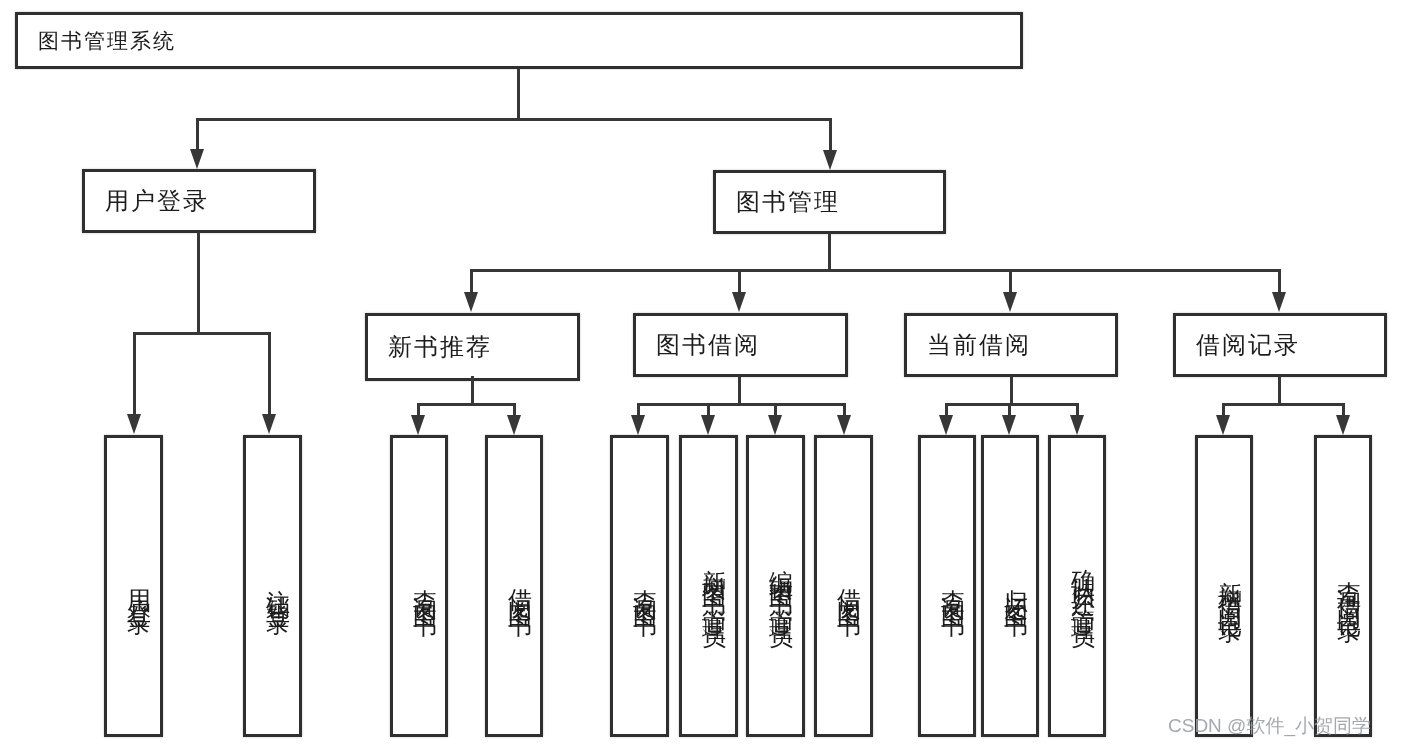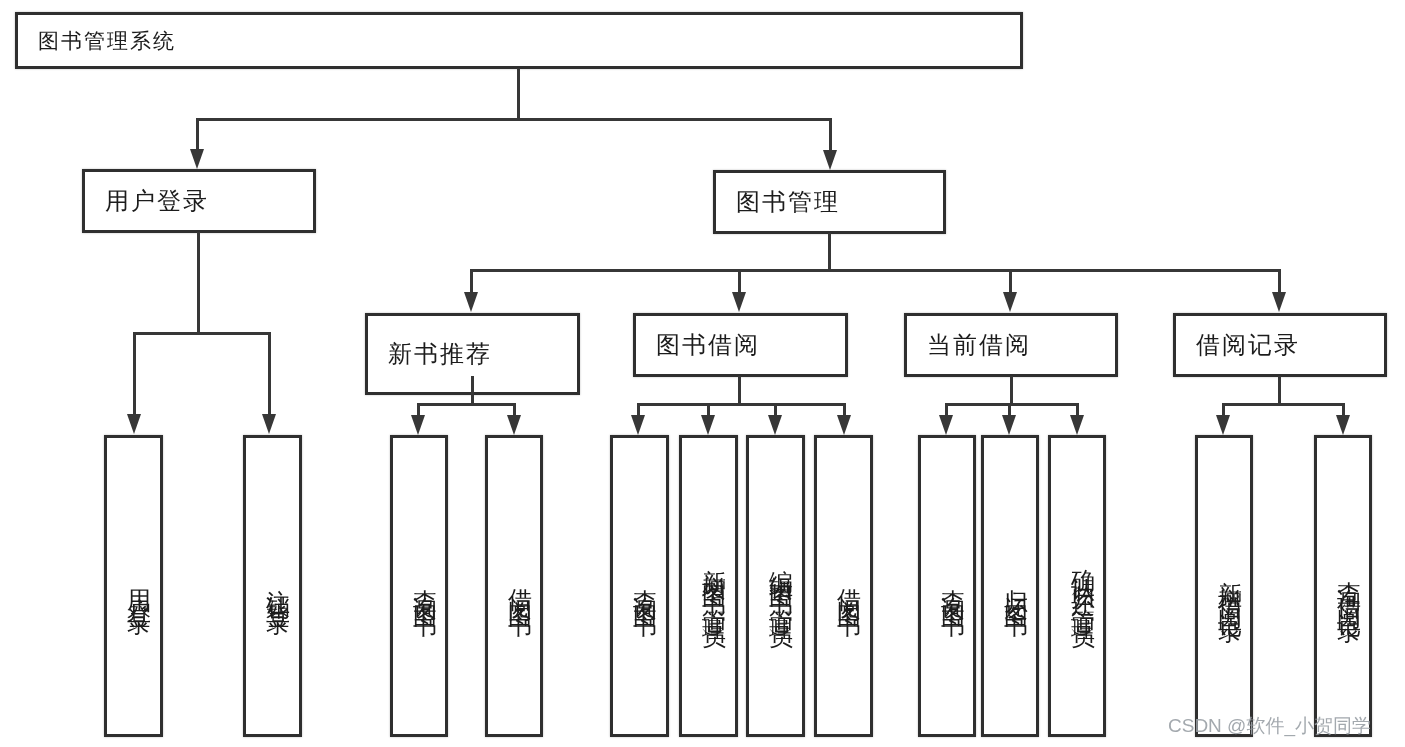--- a/index.html
+++ b/index.html
@@ -103,21 +103,21 @@
   <div class="hline" style="left:470px;top:269px;width:811px;"></div>
   <div class="vline" style="left:470px;top:269px;height:26px;"></div>
   <div class="arrow" style="left:464px;top:292px;"></div>
   <div class="vline" style="left:738px;top:269px;height:26px;"></div>
   <div class="arrow" style="left:732px;top:292px;"></div>
   <div class="vline" style="left:1009px;top:269px;height:26px;"></div>
   <div class="arrow" style="left:1003px;top:292px;"></div>
   <div class="vline" style="left:1278px;top:269px;height:26px;"></div>
   <div class="arrow" style="left:1272px;top:292px;"></div>
 
-  <div class="box" style="left:365px;top:313px;width:215px;height:82px;">
+  <div class="box" style="left:365px;top:313px;width:215px;height:68px;">
     <span class="hlabel">新书推荐</span>
   </div>
   <div class="box" style="left:904px;top:313px;width:214px;height:64px;">
     <span class="hlabel">当前借阅</span>
   </div>
   <div class="box" style="left:633px;top:313px;width:215px;height:64px;">
     <span class="hlabel">图书借阅</span>
   </div>
   <div class="box" style="left:1173px;top:313px;width:214px;height:64px;">
     <span class="hlabel">借阅记录</span>

